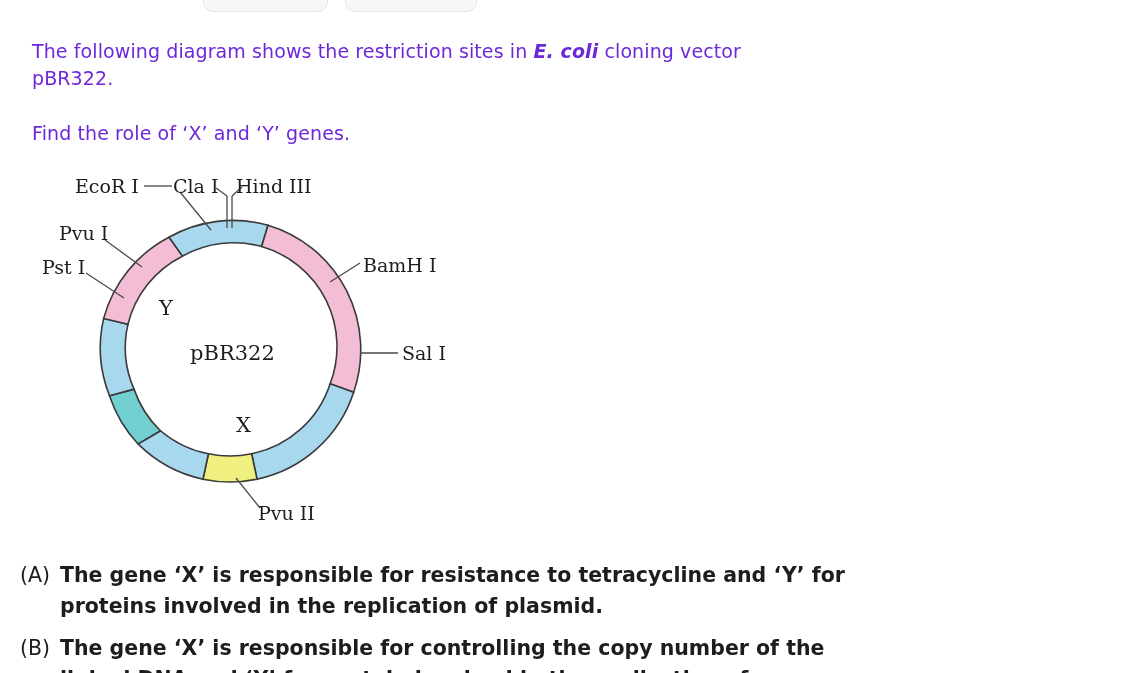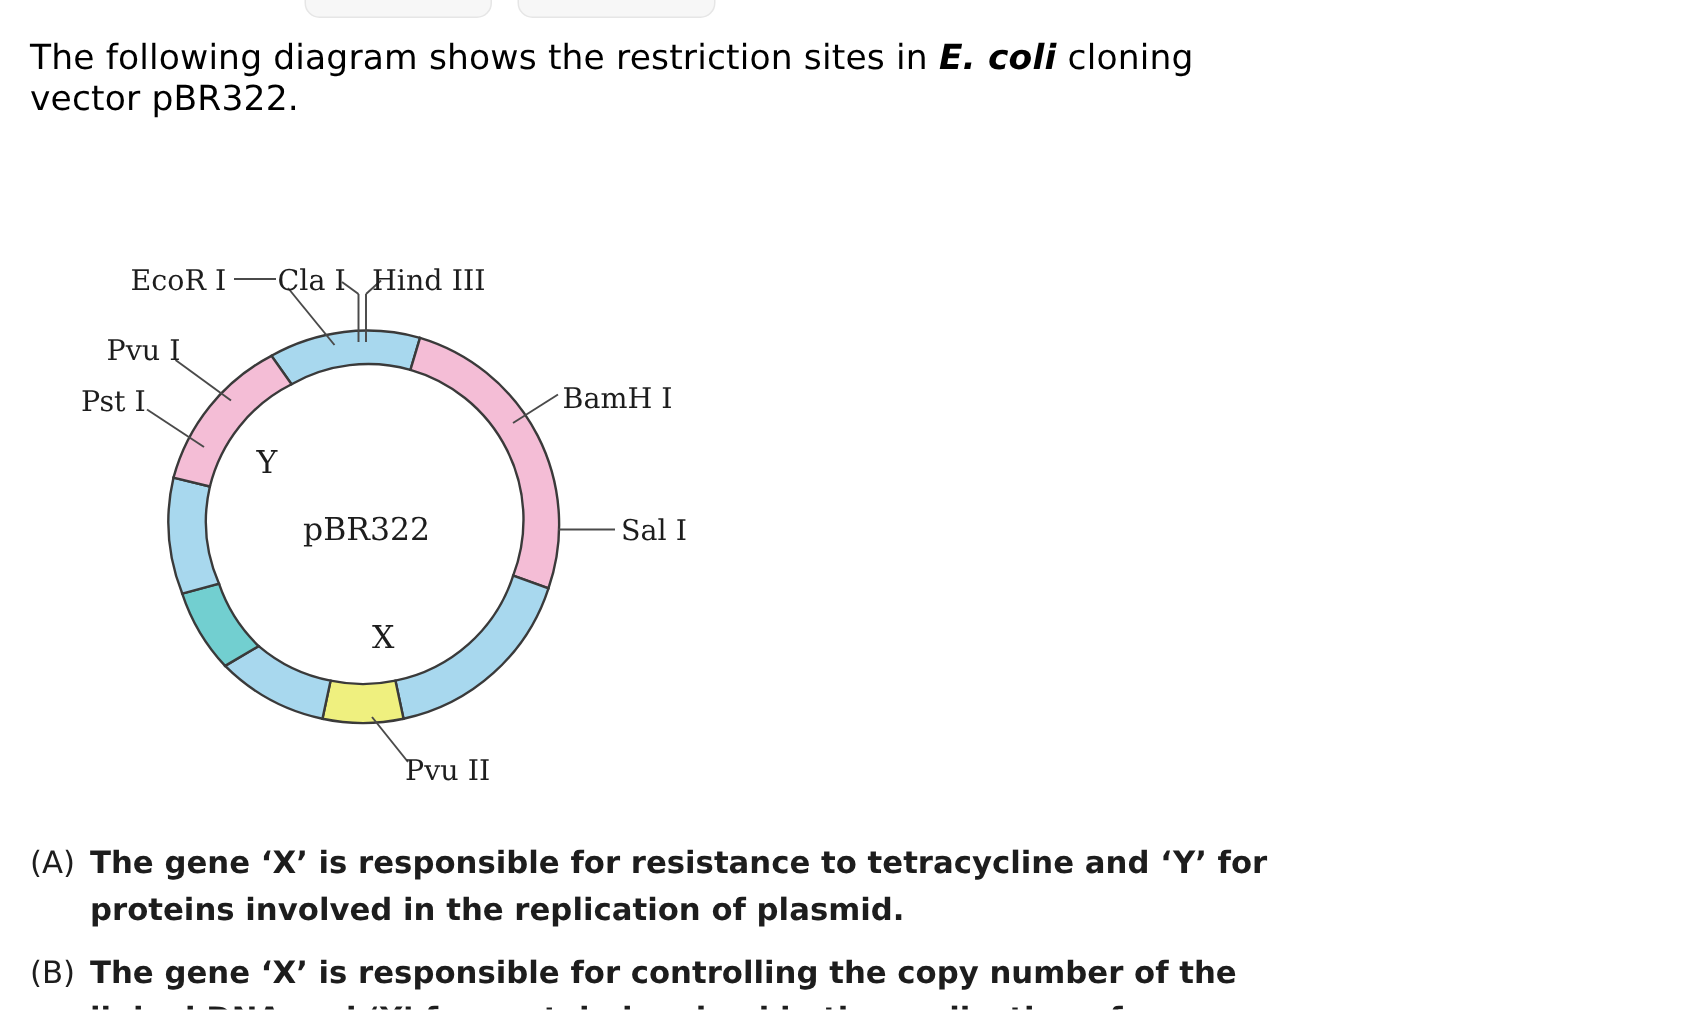--- a/index.html
+++ b/index.html
@@ -37,33 +37,33 @@
   .chip.two { left: 345px; width: 132px; }
 
   
   .qwrap {
     position: absolute;
     left: 20px;
     top: 26px;
     width: 800px;
   }
   .para {
-    font-size: 23px;
+    font-size: 19px;
     line-height: 27px;
     letter-spacing: 0.1px;
-    color: #000000;
-    margin: 0;
+    color: #6d28d9;
+    margin: 12px;
   }
   .para.second { margin-top: 28px; }
   .bi { font-weight: bold; font-style: italic; }
 
   
   .figure {
     position: absolute;
-    left: 32px;
+    left: 20px;
     top: 160px;
     width: 470px;
     height: 380px;
     text-decoration: underline;
   }
   .figure svg { display: block; }
   .serif-label {
     font-family: "DejaVu Serif", "Liberation Serif", serif;
   }
 
@@ -97,20 +97,21 @@
 
 <div class="chip-row">
   <div class="chip one"></div>
   <div class="chip two">
     
   </div>
 </div>
 
 <div class="qwrap">
   <p class="para"><span>The following diagram shows the restriction sites in </span><span class="bi">E. coli</span><span> cloning vector pBR322.</span></p>
+  <p class="para second">Find the role of ‘X’ and ‘Y’ genes.</p>
 </div>
 
 <div class="figure">
   <svg width="470" height="380" viewBox="0 0 470 380">
     <defs>
       
     </defs>
 
     <g>
 

